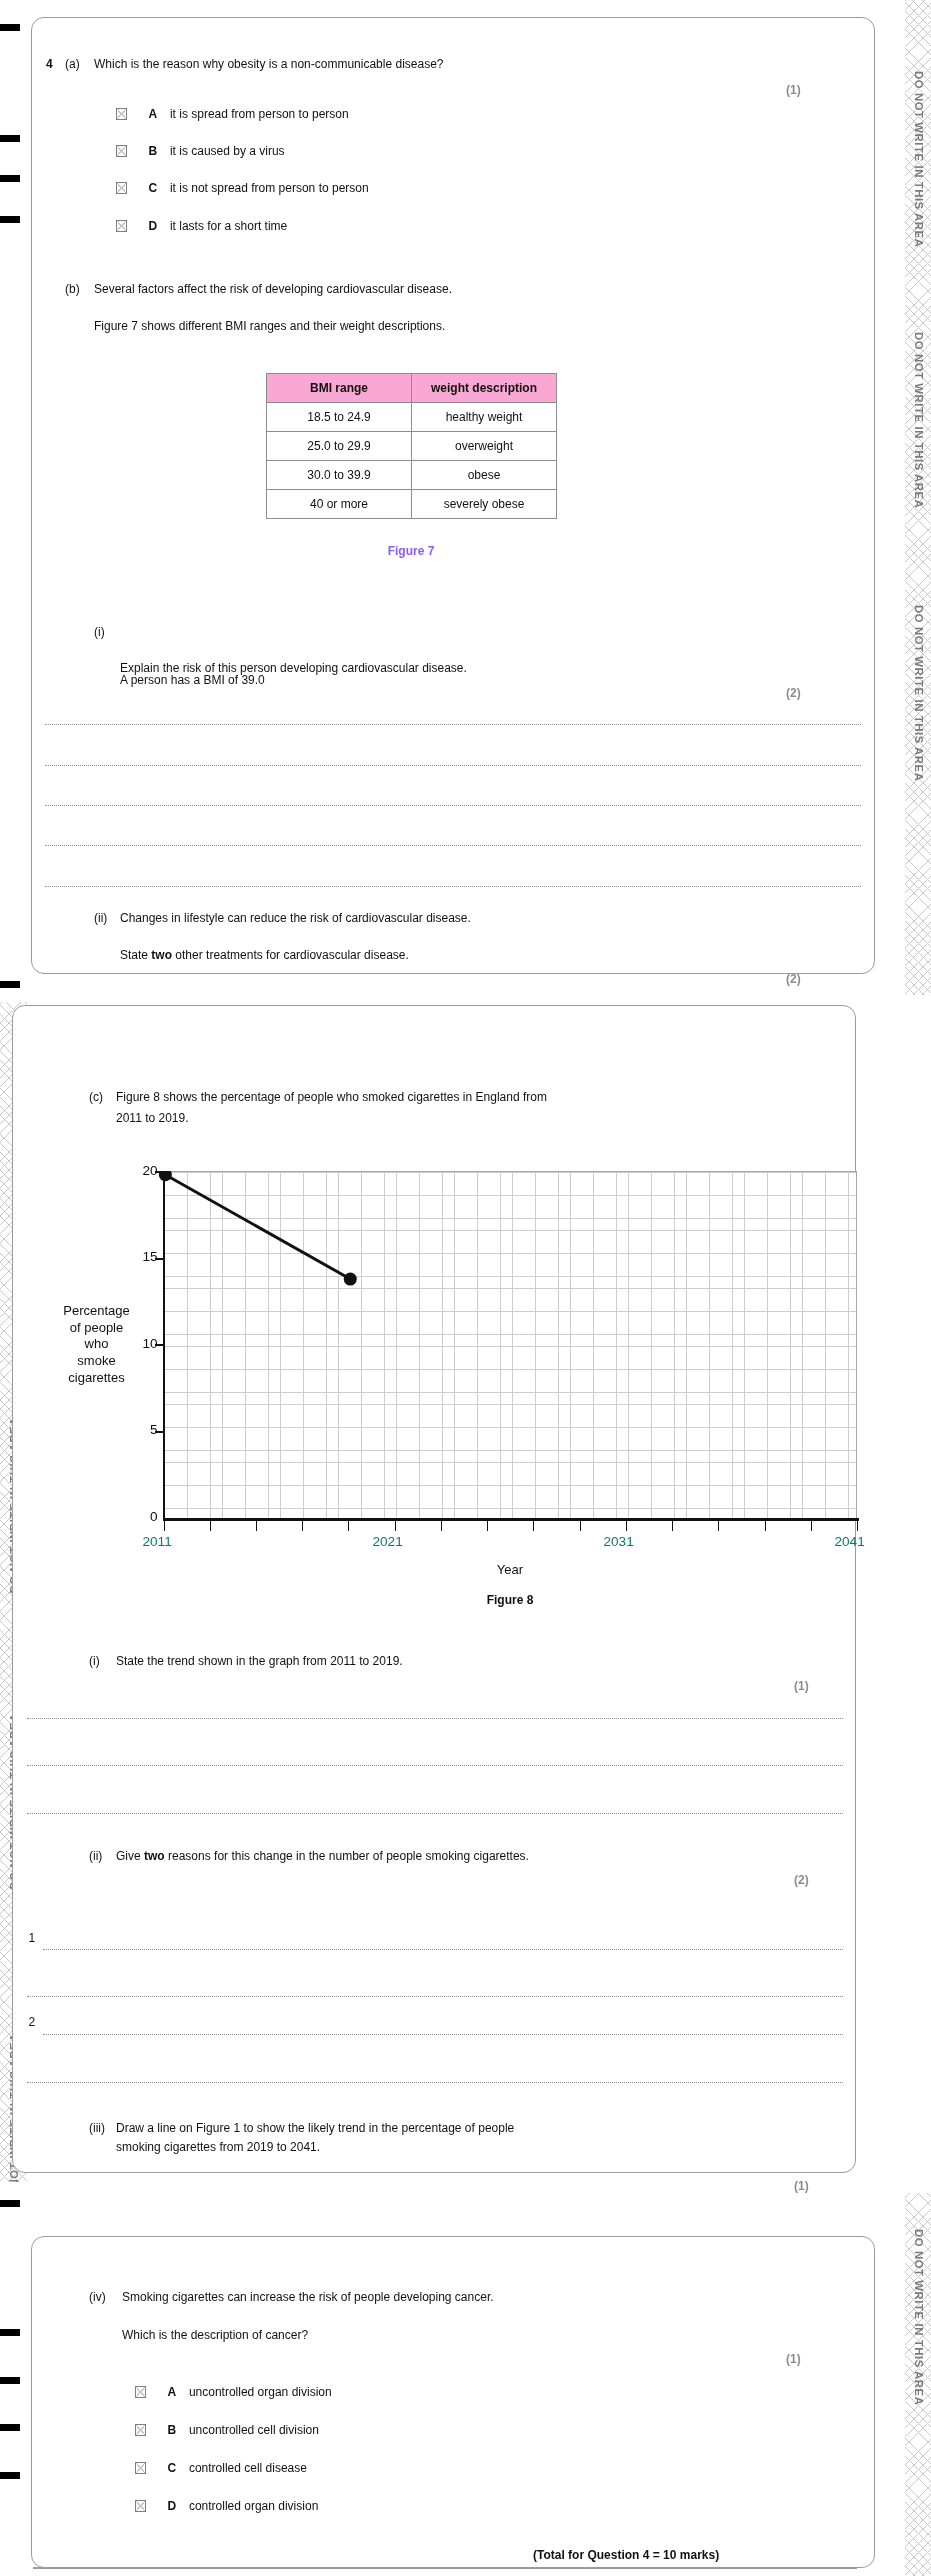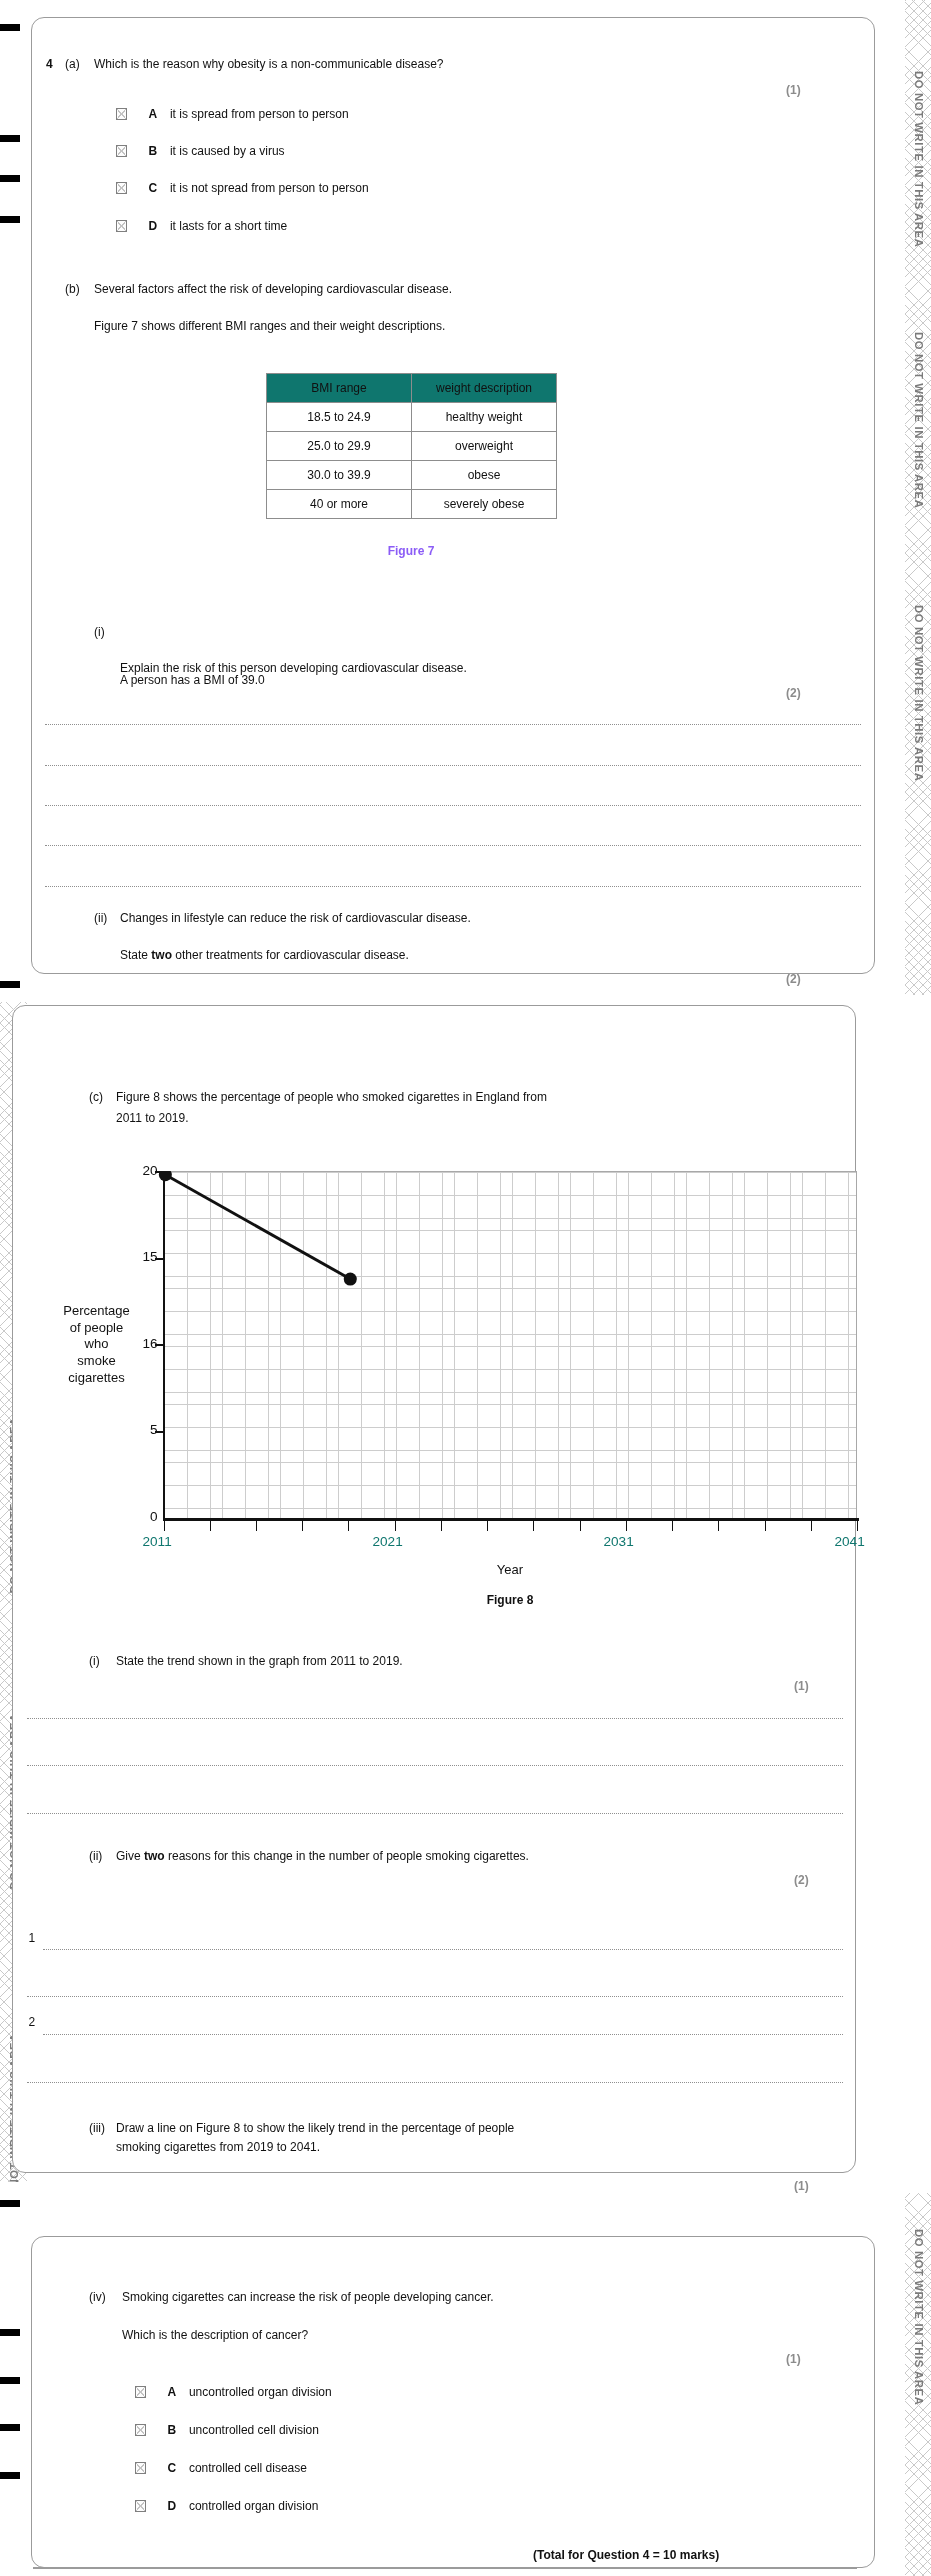--- a/index.html
+++ b/index.html
@@ -99,21 +99,21 @@
     border-collapse: collapse;
     font-size: 12px;
   }
   #bmi-table th, #bmi-table td {
     border: 0.9px solid #8d8d8d;
     text-align: center;
     padding: 0;
     height: 29px;
     color: #111;
   }
-  #bmi-table th { background: #0f766e; font-weight: normal; }
+  #bmi-table th { background: #f9a8d4; font-weight: bold; }
   #bmi-table .c1 { width: 145px; }
   #bmi-table .c2 { width: 145px; }
 
   
   .dotline {
     position: absolute;
     height: 0;
     border-bottom: 1.3px dotted #8f8f8f;
   }
   .linenum {
@@ -297,21 +297,21 @@
 
   <div id="plot"></div>
   <div id="y-axis"></div>
   <div id="x-axis"></div>
 
   <div class="ytick-dash" style="top:0px;"></div>
   <div class="ytick-label" style="top:-8.3px;">20</div>
   <div class="ytick-dash" style="top:87px;"></div>
   <div class="ytick-label" style="top:78px;">15</div>
   <div class="ytick-dash" style="top:173px;"></div>
-  <div class="ytick-label" style="top:165px;">16</div>
+  <div class="ytick-label" style="top:165px;">10</div>
   <div class="ytick-dash" style="top:260px;"></div>
   <div class="ytick-label" style="top:251px;">5</div>
   <div class="ytick-label" style="top:338px;">0</div>
 
   <div class="xtick" style="left:135px;"></div>
   <div class="xtick" style="left:181px;"></div>
   <div class="xtick" style="left:227px;"></div>
   <div class="xtick" style="left:273px;"></div>
   <div class="xtick" style="left:319px;"></div>
   <div class="xtick" style="left:366px;"></div>
@@ -356,21 +356,21 @@
 <span class="marks" style="left:794px; top:1873px;">(2)</span>
 
 <span class="linenum" style="left:28.5px; top:1931px;">1</span>
 <div class="dotline" style="left:43px; top:1949px; width:800px;"></div>
 <div class="dotline" style="left:27px; top:1996px; width:816px;"></div>
 <span class="linenum" style="left:28.5px; top:2015px;">2</span>
 <div class="dotline" style="left:43px; top:2034px; width:800px;"></div>
 <div class="dotline" style="left:27px; top:2082px; width:816px;"></div>
 
 <span class="q" style="left:89px; top:2120px;">(iii)</span>
-<span class="q" style="left:116px; top:2120px;">Draw a line on Figure 8 to show the likely trend in the percentage of people</span>
+<span class="q" style="left:116px; top:2120px;">Draw a line on Figure 1 to show the likely trend in the percentage of people</span>
 <span class="q" style="left:116px; top:2139px;">smoking cigarettes from 2019 to 2041.</span>
 <span class="marks" style="left:794px; top:2179px;">(1)</span>
 
 <div class="sheet" id="sheet-3"></div>
 
 <span class="q" style="left:89px; top:2289px;">(iv)</span>
 <span class="q" style="left:122px; top:2289px;">Smoking cigarettes can increase the risk of people developing cancer.</span>
 <span class="q" style="left:122px; top:2327px;">Which is the description of cancer?</span>
 <span class="marks" style="left:786px; top:2352px;">(1)</span>
 

